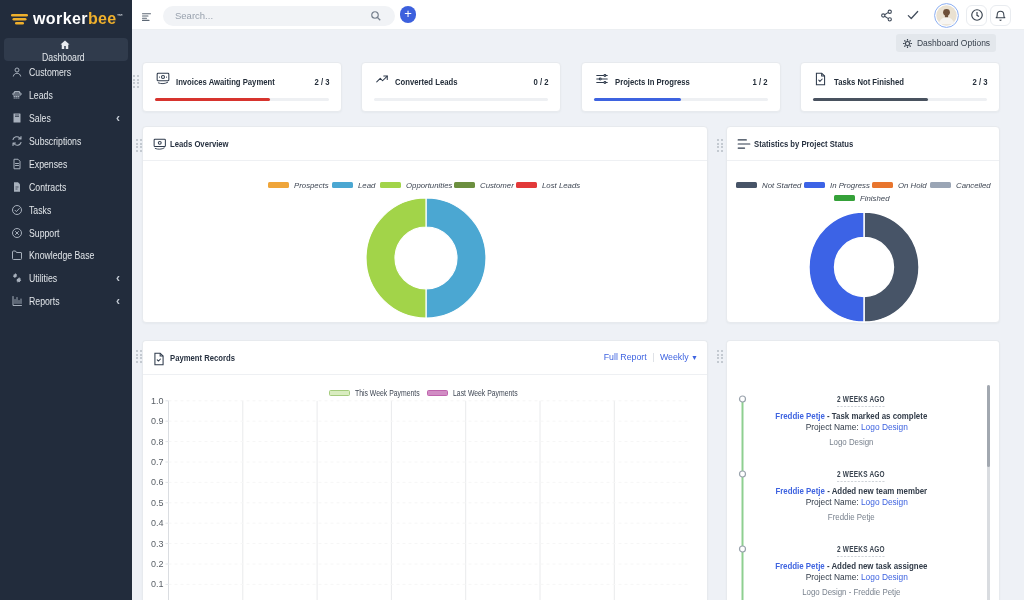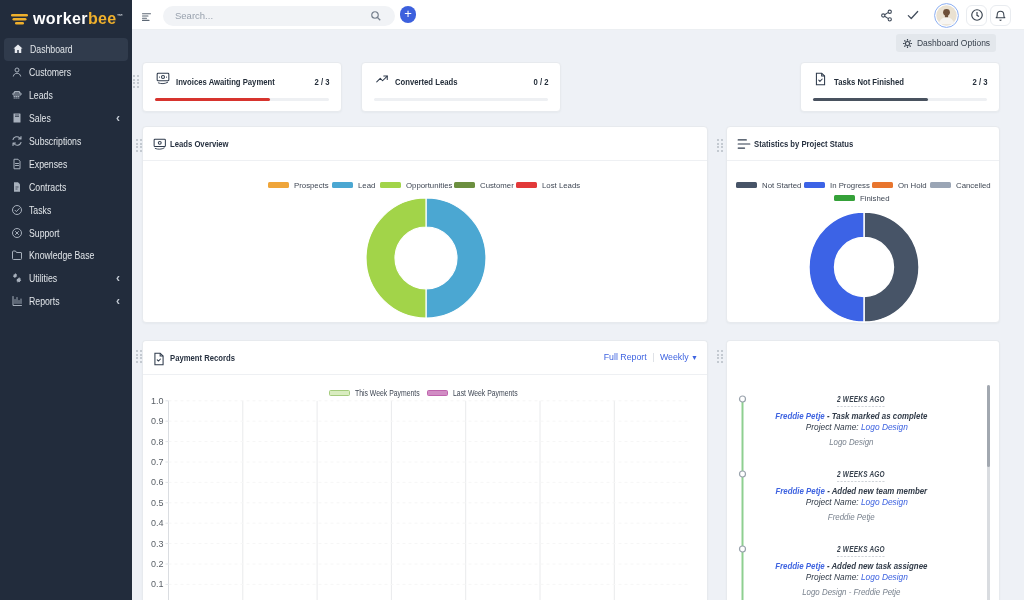--- a/index.html
+++ b/index.html
@@ -8,21 +8,21 @@
 
 
 .sidebar { position:absolute; left:0; top:0; width:132px; height:600px; background:#222c3c; z-index:5; }
 .logo { height:32px; display:flex; align-items:center; padding-left:10px; padding-top:6px; }
 .logo-txt { font-size:16px; font-weight:700; color:#fff; letter-spacing:0.4px; margin-left:4px; }
 .logo-txt .bee { color:#efb02c; }
 .logo-txt sup { font-size:6px; color:#cfd4da; }
 .menu { padding:6px 0 0 0; }
 .mi { height:22.9px; display:flex; align-items:center; padding:0 8px 0 10px; color:#e2e6ea; font-size:10.5px; position:relative; white-space:nowrap; }
 .mi .lbl { display:inline-block; transform:scaleX(0.83); transform-origin:0 50%; }
-.mi.active { background:#303b4c; margin:0 4px; padding:0 4px 0 7px; border-radius:4px; }
+.mi.active { background:#303b4c; margin:0 4px; padding:0 4px 0 7px; border-radius:4px;flex-direction:column; }
 .mi .ic { width:13px; height:13px; margin-right:6px; flex:0 0 13px; display:flex; align-items:center; justify-content:center; }
 .mi .ic svg { width:12px; height:12px; }
 .mi .chev { position:absolute; right:12px; color:#c2c9d2; font-size:12px; font-weight:700; }
 
 
 .topbar { position:absolute; left:132px; top:0; width:892px; height:30px; background:#fff; border-bottom:1px solid #eceff2; z-index:4; }
 .search { position:absolute; left:31px; top:6px; width:232px; height:20px; background:#f1f3f6; border-radius:10px; color:#98a1ad; font-size:9.5px; line-height:20px; padding-left:12px; }
 .search svg { position:absolute; right:13px; top:4px; }
 .plusbtn { position:absolute; left:267.8px; top:6px; width:16.5px; height:16.5px; border-radius:50%; background:#3c60dd; color:#fff; text-align:center; line-height:15.5px; font-size:13px; font-weight:400; }
 .tb-ic { position:absolute; top:0; height:30px; display:flex; align-items:center; justify-content:center; }
@@ -42,26 +42,26 @@
 .panel { position:absolute; background:#fff; border:1px solid #e7eaee; border-radius:4px; box-shadow:0 1px 2px rgba(30,40,60,0.04); }
 .phead { height:34px; border-bottom:1px solid #eef0f3; position:relative; }
 .phead .pt { position:absolute; left:27px; top:11px; font-size:9.5px; font-weight:700; color:#273140; white-space:nowrap; transform:scaleX(0.81); transform-origin:0 50%; }
 .phead .pic { position:absolute; left:10px; top:11px; }
 
 .grip { position:absolute; width:7px; height:13px; z-index:3; }
 .grip i { position:absolute; width:2px; height:2px; background:#b6bcc5; border-radius:50%; }
 
 
 .lg { position:absolute; display:flex; align-items:center; font-size:8.8px; color:#3f4754; white-space:nowrap; height:9px; }
-.lg.sm { font-size:7.8px; }
+.lg.sm { font-size:7.8px;font-style:italic; }
 .lg .lt { display:inline-block; transform:scaleX(0.78); transform-origin:0 50%; }
 .sw { width:21px; height:6.5px; border-radius:1.5px; margin-right:5px; flex:0 0 21px; }
 
 
-.act-item { position:absolute; left:33px; width:220px; font-size:0;font-style:italic; }
+.act-item { position:absolute; left:33px; width:220px; font-size:0; }
 .ago { font-size:9px; font-weight:700; color:#39434f; letter-spacing:0.3px; border-bottom:1px dashed #c8cdd3; display:inline-block; padding-bottom:2px; transform:scaleX(0.72); transform-origin:0 50%; }
 .aline1 { font-size:9.5px; color:#313b48; font-weight:700; margin-top:3px; line-height:11px; white-space:nowrap; transform:scaleX(0.83); transform-origin:0 50%; }
 .aline1 .nm { color:#3e63e0; }
 .aline2 { font-size:9.5px; color:#313b48; margin-top:0; line-height:11px; white-space:nowrap; transform:scaleX(0.88); transform-origin:0 50%; }
 .aline2 .nm { color:#3e63e0; }
 .aline3 { font-size:9.5px; color:#79828e; margin-top:4px; line-height:11px; white-space:nowrap; transform:scaleX(0.83); transform-origin:0 50%; }
 </style>
 </head>
 <body>
 
@@ -314,20 +314,33 @@
       </div>
   </div>
   <div class="card" style="left:237.3px">
     <svg class="cic" width="14" height="14" viewBox="0 0 24 24" fill="none" stroke="#2f3b4c" stroke-width="1.8" stroke-linecap="round" stroke-linejoin="round">
         <path d="M3 17l6-6 4 4 8-8"></path>
         <path d="M15 7h6v6"></path>
       </svg>
     <div class="ttl">Converted Leads</div>
       <div class="val">0 / 2</div>
     <div class="track"></div>
+  </div>
+  <div class="card" style="left:456.6px">
+    <svg class="cic" width="14" height="14" viewBox="0 0 24 24" fill="none" stroke="#2f3b4c" stroke-width="1.8" stroke-linecap="round">
+        <path d="M3 6h12M19 6h2M3 12h4M11 12h10M3 18h12M19 18h2"></path>
+        <circle cx="17" cy="6" r="1.6"></circle>
+        <circle cx="9" cy="12" r="1.6"></circle>
+        <circle cx="17" cy="18" r="1.6"></circle>
+      </svg>
+    <div class="ttl">Projects In Progress</div>
+      <div class="val">1 / 2</div>
+    <div class="track">
+        <div class="fill" style="width:50%;background:#3e63e0"></div>
+      </div>
   </div>
   <div class="card" style="left:676px">
     <svg class="cic" width="13" height="14" viewBox="0 0 22 24" fill="none" stroke="#2f3b4c" stroke-width="1.8">
         <path d="M4 2h9l5 5v15H4z"></path>
         <path d="M13 2v5h5"></path>
         <path d="M8 14l2 2 4-4" stroke-linecap="round" stroke-linejoin="round"></path>
       </svg>
     <div class="ttl">Tasks Not Finished</div>
       <div class="val">2 / 3</div>
     <div class="track">

